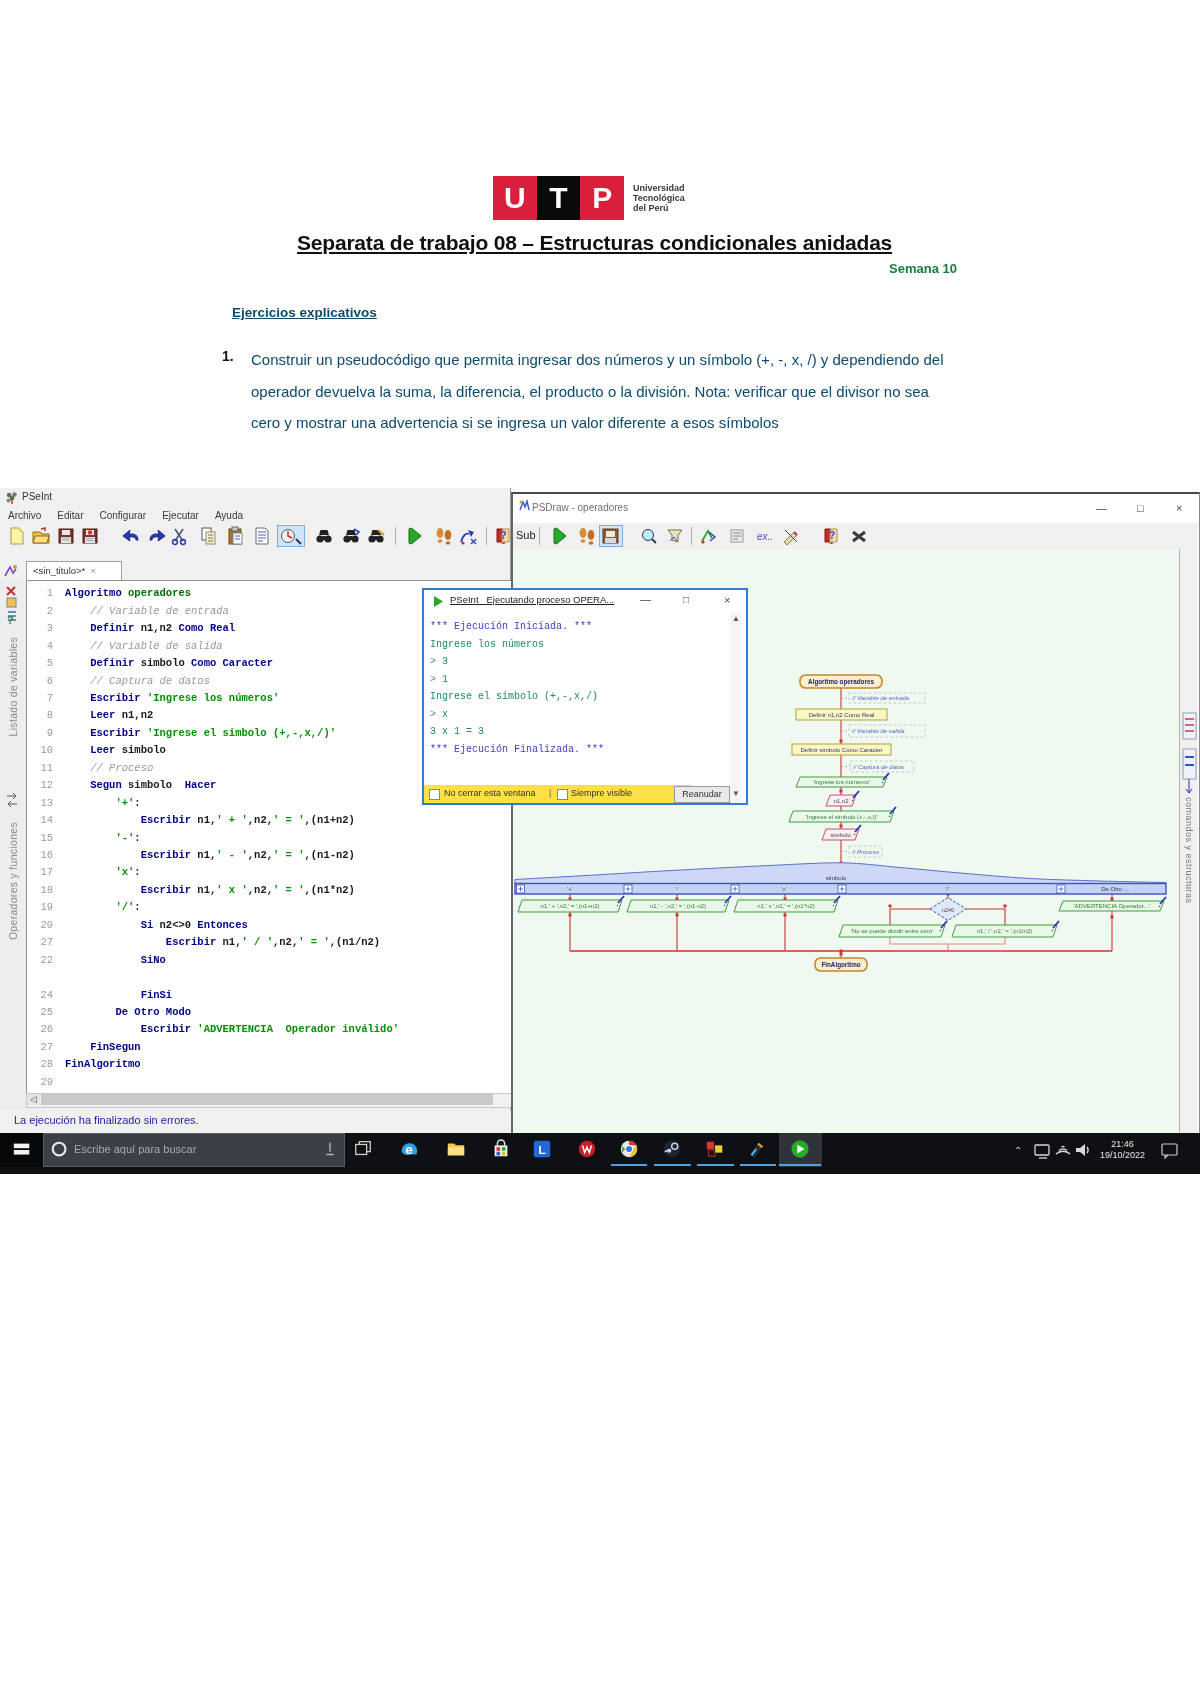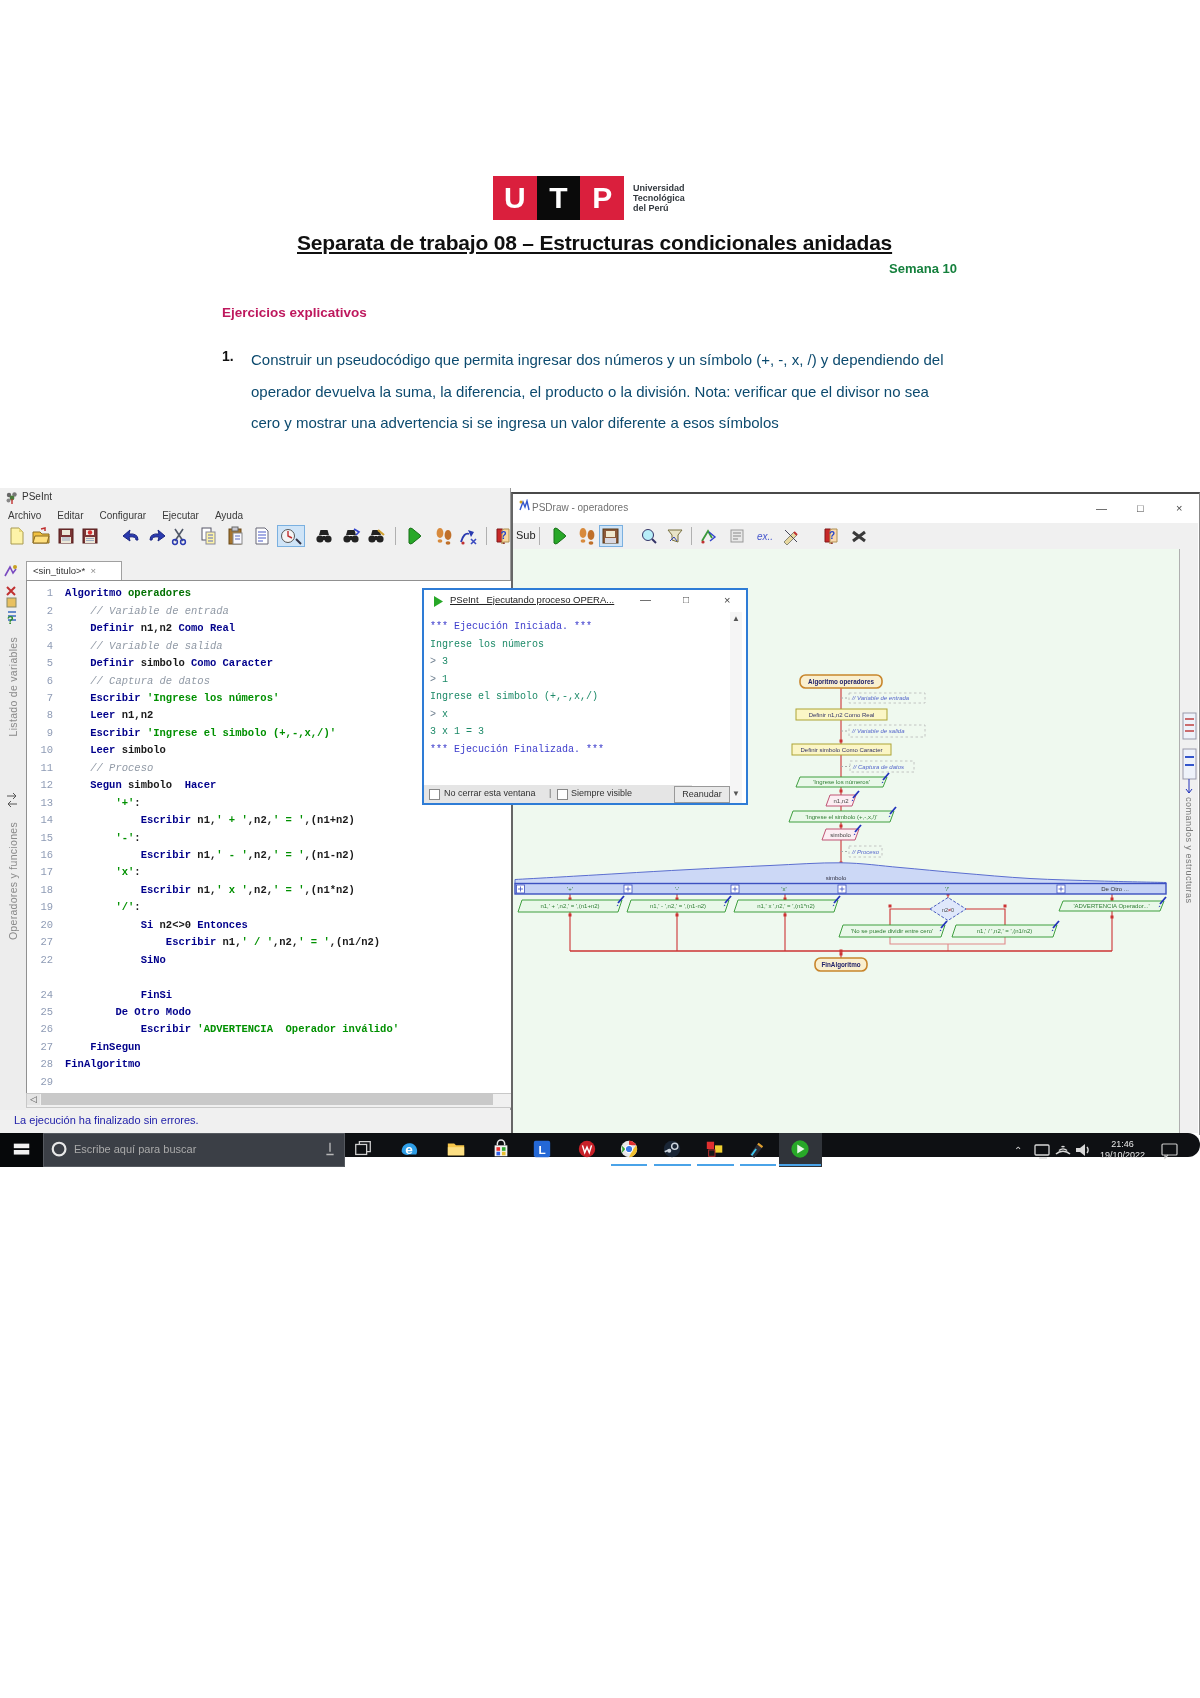--- a/index.html
+++ b/index.html
@@ -8,21 +8,21 @@
 .abs{position:absolute;}
 
 #logo{left:493px;top:176px;width:131px;height:44px;display:flex;}
 #logo div{width:43.67px;height:44px;color:#fff;font-weight:bold;font-size:30px;
   display:flex;align-items:center;justify-content:center;}
 .lr{background:#da1f3d;} .lb{background:#0a0a0a;}
 #logotxt{left:633px;top:183px;font-size:9px;line-height:10px;color:#33393f;font-weight:bold;letter-spacing:0;}
 #title{left:297px;top:231px;width:700px;font-size:21px;font-weight:bold;color:#101010;
   text-decoration:underline;letter-spacing:-0.2px;}
 #semana{left:757px;top:261px;width:200px;text-align:right;font-size:13px;font-weight:bold;color:#15803d;}
-#ejerc{left:222px;top:305px;font-size:13.5px;font-weight:bold;color:#be185d;}
+#ejerc{left:232px;top:305px;font-size:13.5px;font-weight:bold;color:#0c4a6e;text-decoration:underline;}
 #item1n{left:222px;top:348px;font-size:14px;font-weight:bold;color:#101010;}
 #item1{left:251px;top:344px;width:720px;font-size:15px;color:#0c4a6e;line-height:31.5px;}
 
 #lw{left:0;top:488px;width:510px;height:645px;background:#f0f0f0;border-right:1px solid #999;}
 #lw .titl{position:absolute;left:22px;top:3px;font-size:10px;color:#333;}
 #lw .menu{position:absolute;left:8px;top:22px;font-size:10px;color:#3a3a3a;}
 #lw .menu span{margin-right:16px;}
 #tab1{position:absolute;left:26px;top:73px;width:88px;height:19px;background:#fff;
   border:1px solid #a0a0a0;border-bottom:none;font-size:9.5px;color:#333;padding-left:6px;line-height:18px;}
 #sidebar{position:absolute;left:0;top:92px;width:26px;height:553px;background:#ededed;}
@@ -44,24 +44,24 @@
 #rw .ctrl{position:absolute;top:8px;font-size:11px;color:#444;}
 #rwtool{position:absolute;left:0;top:29px;width:685px;height:26px;background:#f0f0f0;border-bottom:1px solid #d0d0d0;}
 #rwcontent{position:absolute;left:0;top:55px;width:666px;height:584px;background:#eff9ef;border-right:1px solid #b0b0b0;}
 #rwpanel{position:absolute;left:667px;top:55px;width:18px;height:584px;background:#f0f0f0;}
 
 #console{left:422px;top:588px;width:322px;height:213px;background:#fff;border:2px solid #2e7cd6;z-index:30;}
 #ctitle{position:absolute;left:0;top:0;width:100%;height:22px;background:#fff;}
 #cbody{position:absolute;left:2px;top:22px;width:304px;height:173px;background:#fff;}
 .cline{position:absolute;left:4px;white-space:pre;font-family:"Liberation Mono",monospace;font-size:10px;}
 .cb{color:#3c3ccc;} .cg{color:#1d8a68;} .ci{color:#708090;}
-#cbottom{position:absolute;left:0;top:195px;width:268px;height:18px;background:#e5e5e5;font-size:9px;color:#333;}
+#cbottom{position:absolute;left:0;top:195px;width:268px;height:18px;background:#fde047;font-size:9px;color:#333;}
 #cscroll{position:absolute;left:306px;top:22px;width:12px;height:191px;background:#f5f5f5;}
 
-#taskbar{left:0;top:1133px;width:1200px;height:24px;background:#0e1013;z-index:40;border-radius:14px;}
+#taskbar{left:0;top:1133px;width:1200px;height:41px;background:#0e1013;z-index:40;}
 .tbicon{position:absolute;top:7px;width:20px;height:20px;}
 .uline{position:absolute;top:31px;height:2px;background:#4aa3e8;}
 #tbclock{position:absolute;left:1095px;top:6px;width:55px;color:#e8e8e8;font-size:9px;text-align:center;line-height:11px;}
 svg text{font-family:"Liberation Sans",sans-serif;}
 </style>
 </head>
 <body>
 <div id="page">
 
   <div id="logo" class="abs">

